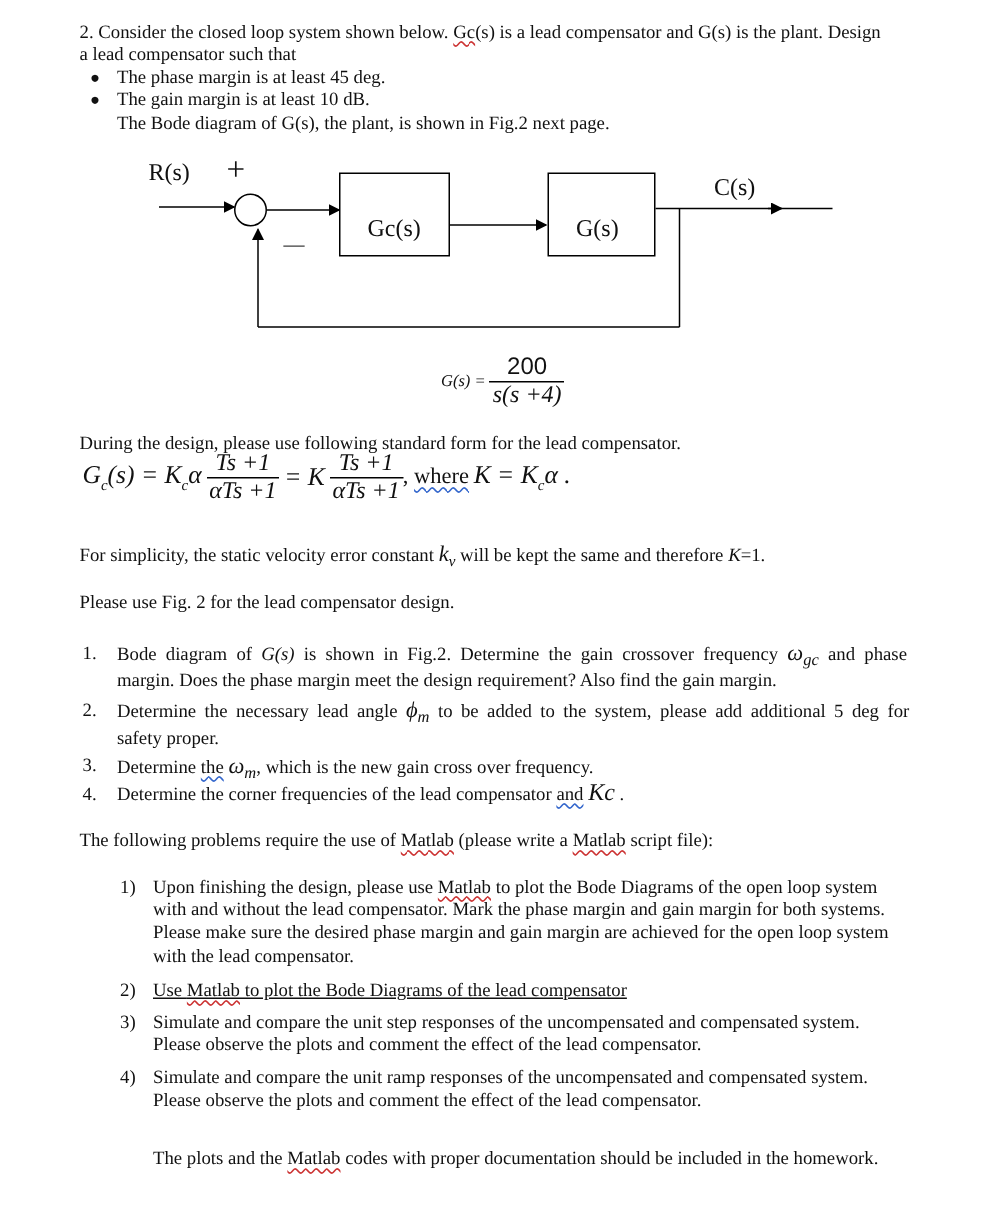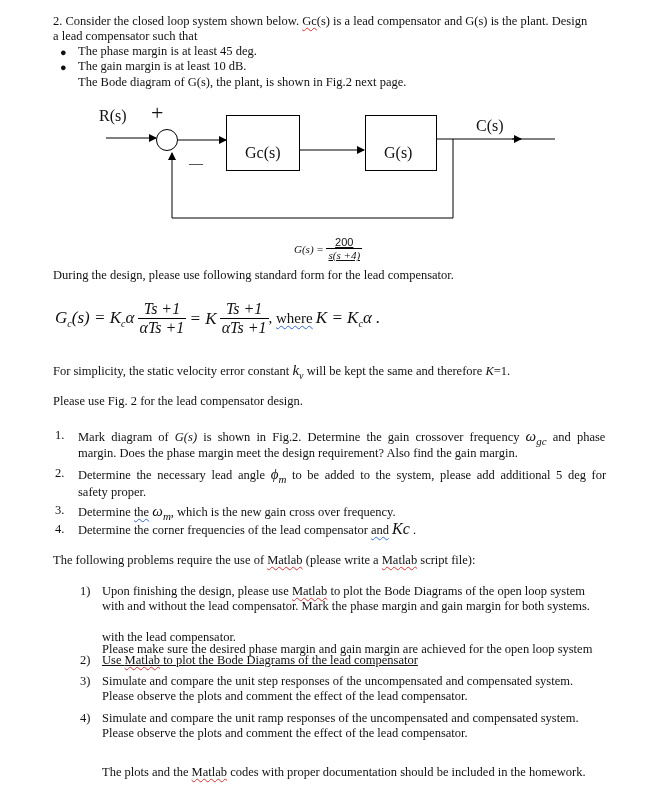--- a/index.html
+++ b/index.html
@@ -66,27 +66,27 @@
     <div class="diagram-label" style="left:18px; top:28px;text-align:center;">Gc(s)</div>
   </div>
   <div class="block" style="left:365px; top:115px; width:70px; height:54px;">
     <div class="diagram-label" style="left:18px; top:28px;">G(s)</div>
   </div>
   <div class="diagram-label" style="left:476px; top:117px;">C(s)</div>
 </div>
 
 <div class="abs" style="left:294px; top:236px; font-size:11px;">
   <span class="it" style="vertical-align:middle;">G(s) =</span>
-  <span class="frac" style="font-family:'Liberation Sans',sans-serif; font-size:11px;text-decoration:underline;">
+  <span class="frac" style="font-family:'Liberation Sans',sans-serif; font-size:16px;">
     <span class="num">200</span>
     <span class="den it">s(s +4)</span>
   </span>
 </div>
 
-<div class="line" style="top:268px;">During the design, please use following standard form for the lead compensator.</div>
+<div class="line" style="top:288px;">During the design, please use following standard form for the lead compensator.</div>
 
 <div class="abs" style="left:55px; top:300px;">
   <span class="eq" style="vertical-align:middle;">G<sub style="font-size:10px;">c</sub>(s) = K<sub style="font-size:10px;">c</sub>α</span>
   <span class="frac eq" style="font-size:16px;">
     <span class="num">Ts +1</span>
     <span class="den">αTs +1</span>
   </span>
   <span class="eq" style="vertical-align:middle;">= K</span>
   <span class="frac eq" style="font-size:16px;">
     <span class="num">Ts +1</span>
@@ -95,21 +95,21 @@
   <span class="eq" style="vertical-align:middle;">K = K<sub style="font-size:10px;">c</sub>α .</span>
 </div>
 
 <div class="line" style="top:362px;">
   <span>For simplicity, the static velocity error constant </span><span class="it" style="font-size:15px;">k</span><sub class="it" style="font-size:10px;">v</sub><span> will be kept the same and therefore </span><span class="it">K</span><span>=1.</span>
 </div>
 <div class="line" style="top:394px;">Please use Fig. 2 for the lead compensator design.</div>
 
 <div class="olnum" style="top:428px;">1.</div>
 <div class="oltext" style="top:428px; width:552px;">
-  <span style="word-spacing:3px;"><span>Mark diagram of </span><span class="it">G(s)</span><span> is shown in Fig.2. Determine the gain crossover frequency </span><span class="it" style="font-size:15px;">ω</span><sub class="it" style="font-size:11px;">gc</sub><span> and phase</span></span>
+  <span style="word-spacing:3px;"><span>Bode diagram of </span><span class="it">G(s)</span><span> is shown in Fig.2. Determine the gain crossover frequency </span><span class="it" style="font-size:15px;">ω</span><sub class="it" style="font-size:11px;">gc</sub><span> and phase</span></span>
 </div>
 <div class="oltext" style="top:446px;">margin. Does the phase margin meet the design requirement? Also find the gain margin.</div>
 
 <div class="olnum" style="top:466px;">2.</div>
 <div class="oltext" style="top:466px;">
   <span style="word-spacing:2.5px;"><span>Determine the necessary lead angle </span><span class="it" style="font-size:15px;">ϕ</span><sub class="it" style="font-size:11px;">m</sub><span> to be added to the system, please add additional 5 deg for</span></span>
 </div>
 <div class="oltext" style="top:485px;">safety proper.</div>
 
 <div class="olnum" style="top:503px;">3.</div>
@@ -124,21 +124,21 @@
 
 <div class="line" style="top:553px;">
   <span>The following problems require the use of </span><span class="squig">Matlab</span><span> (please write a </span><span class="squig">Matlab</span><span> script file):</span>
 </div>
 
 <div class="ol2num" style="top:584px;">1)</div>
 <div class="ol2text" style="top:584px;">
   <span>Upon finishing the design, please use </span><span class="squig">Matlab</span><span> to plot the Bode Diagrams of the open loop system</span>
 </div>
 <div class="ol2text" style="top:599px;text-align:right;">with and without the lead compensator. Mark the phase margin and gain margin for both systems.</div>
-<div class="ol2text" style="top:614px;margin-top:28px;">Please make sure the desired phase margin and gain margin are achieved for the open loop system</div>
+<div class="ol2text" style="top:614px;">Please make sure the desired phase margin and gain margin are achieved for the open loop system</div>
 <div class="ol2text" style="top:630px;">with the lead compensator.</div>
 
 <div class="ol2num" style="top:653px;">2)</div>
 <div class="ol2text" style="top:653px;text-decoration:underline;">
   <span>Use </span><span class="squig">Matlab</span><span> to plot the Bode Diagrams of the lead compensator</span>
 </div>
 
 <div class="ol2num" style="top:674px;">3)</div>
 <div class="ol2text" style="top:674px;font-family:Liberation Serif, serif;">Simulate and compare the unit step responses of the uncompensated and compensated system.</div>
 <div class="ol2text" style="top:689px;">Please observe the plots and comment the effect of the lead compensator.</div>

